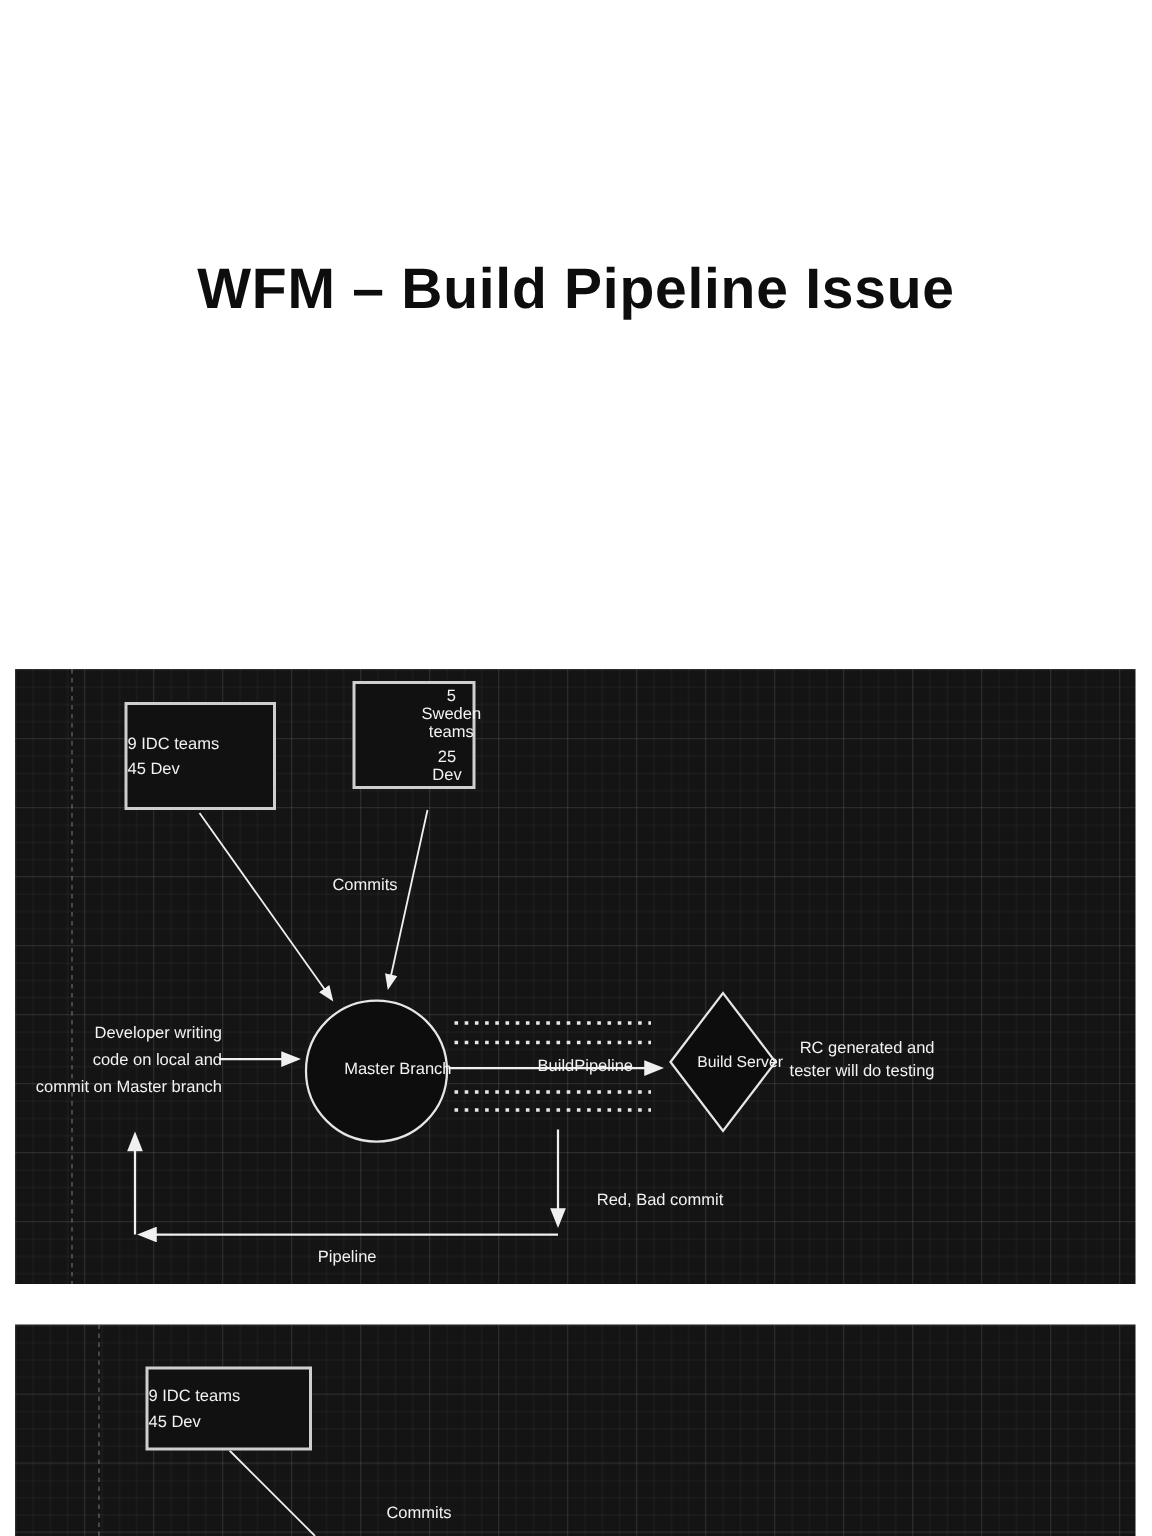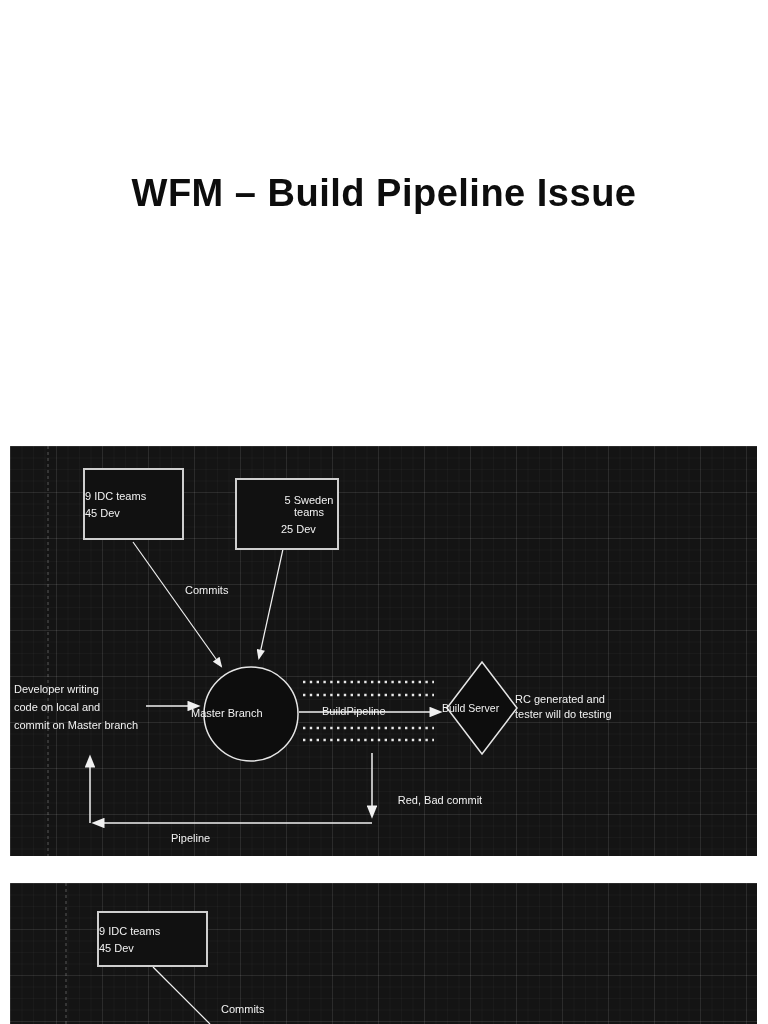--- a/index.html
+++ b/index.html
@@ -52,21 +52,21 @@
     font-size: 11px;
     text-align: center;
     line-height: 12px;
   }
 
   .lbl {
     position: absolute;
     color: #f2f2f2;
     font-size: 11px;
     line-height: 13px;
-    text-align: left;
+    text-align: right;
     white-space: nowrap;
   }
   .lbl.multiline { white-space: normal; line-height: 18px; }
   .lbl.small { font-size: 10.5px; }
 </style>
 </head>
 <body>
 
 <div class="slide-title">WFM – Build Pipeline Issue</div>
 
@@ -101,28 +101,28 @@
 
     <line x1="362" y1="377" x2="84" y2="377" stroke="#f0f0f0" stroke-width="1.5" marker-end="url(#arrow)"></line>
 
     <line x1="80" y1="377" x2="80" y2="311" stroke="#f0f0f0" stroke-width="1.5" marker-end="url(#arrow)"></line>
   </svg>
 
   <div class="node-box" style="left:73px; top:22px; width:101px; height:72px;">
     <span>9 IDC teams</span>
     <span>45 Dev</span>
   </div>
-  <div class="node-box" style="left:225px; top:32px; width:104px; height:72px;padding-left:44px;">
+  <div class="node-box" style="left:225px; top:8px; width:82px; height:72px;padding-left:44px;">
     <span>5 Sweden teams</span>
     <span>25 Dev</span>
   </div>
 
   <div class="lbl" style="left:175px; top:138px; width:80px;">Commits</div>
 
-  <div class="lbl" style="left:181px; top:261px; width:120px;">Master Branch</div>
+  <div class="lbl" style="left:171px; top:261px; width:120px;">Master Branch</div>
 
   <div class="lbl" style="left:312px; top:259px; width:100px;">BuildPipeline</div>
 
   <div class="lbl small" style="left:432px; top:256px; width:80px;">Build Server</div>
 
   <div class="lbl multiline" style="left:4px; top:234px; width:134px;">
     <div>Developer writing</div>
     <div>code on local and</div>
     <div>commit on Master branch</div>
   </div>

